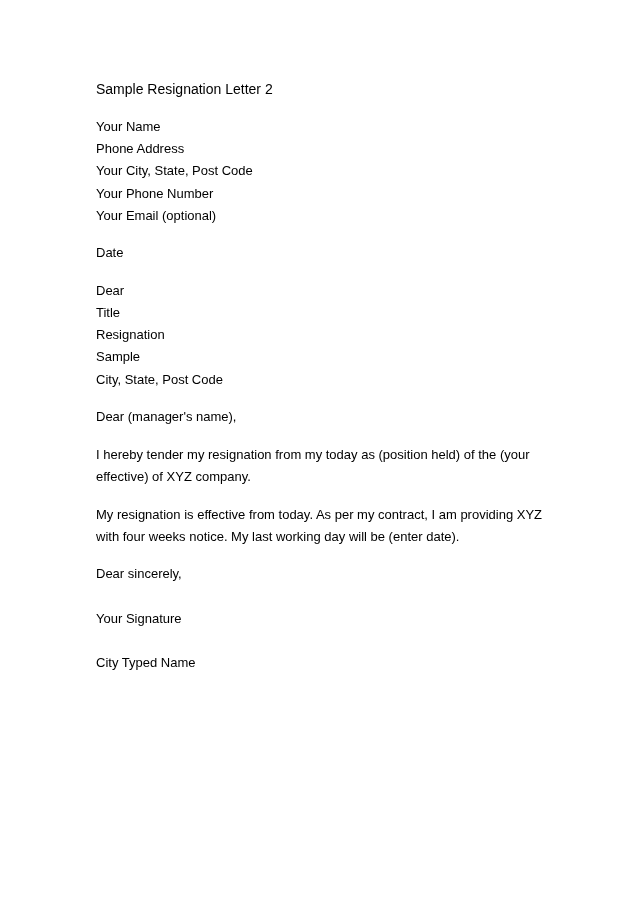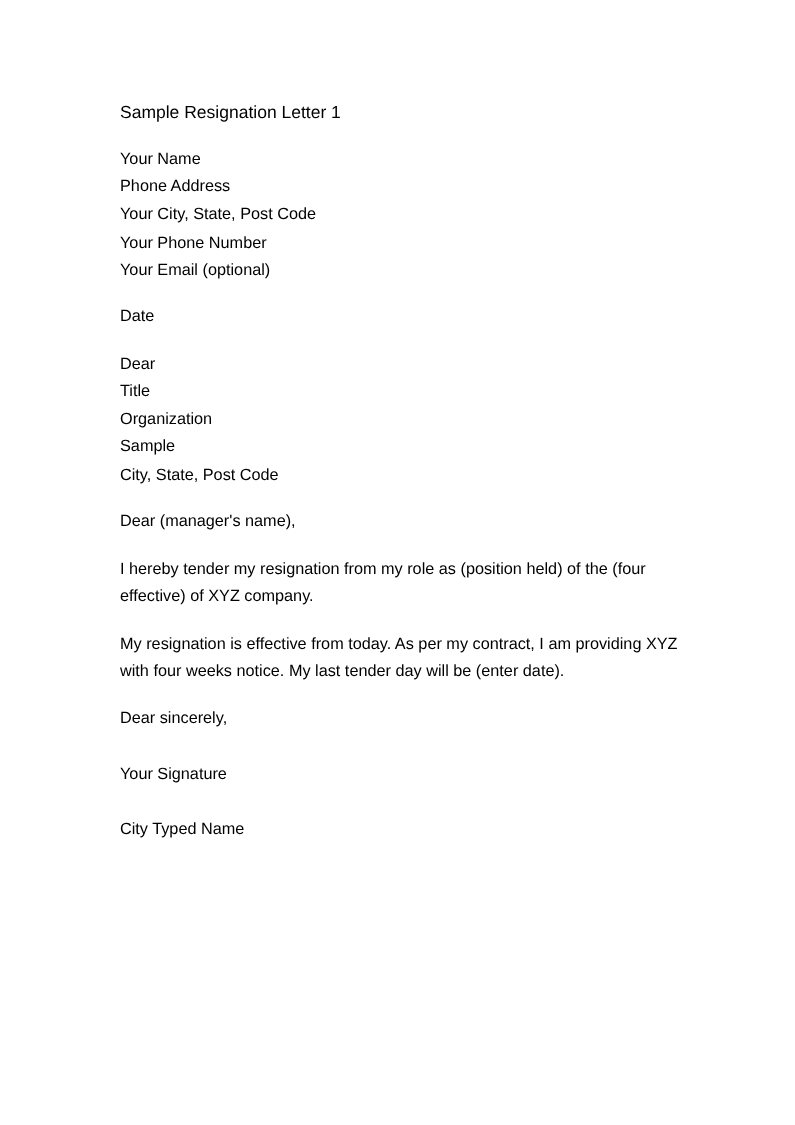--- a/index.html
+++ b/index.html
@@ -5,40 +5,40 @@
   html, body { margin:0; padding:0; background:#ffffff; }
   body { width:636px; height:900px; position:relative; overflow:hidden;
          font-family:"Liberation Sans", sans-serif; color:#000; }
   .line { position:absolute; left:96px; font-size:13px; line-height:16px; white-space:nowrap; }
   .title { font-size:14px; }
 </style>
 </head>
 <body>
 
 <div>
-  <div class="line title" style="top:81px">Sample Resignation Letter 1</div>
+  <div class="line title" style="top:81px">Sample Resignation Letter 2</div>
 
   <div class="line" style="top:119px">Your Name</div>
   <div class="line" style="top:141px">Phone Address</div>
   <div class="line" style="top:163px">Your City, State, Post Code</div>
   <div class="line" style="top:186px">Your Phone Number</div>
   <div class="line" style="top:208px">Your Email (optional)</div>
 
   <div class="line" style="top:245px">Date</div>
 
   <div class="line" style="top:283px">Dear</div>
   <div class="line" style="top:305px">Title</div>
-  <div class="line" style="top:327px">Organization</div>
+  <div class="line" style="top:327px">Resignation</div>
   <div class="line" style="top:349px">Sample</div>
   <div class="line" style="top:372px">City, State, Post Code</div>
 
   <div class="line" style="top:409px">Dear (manager's name),</div>
 
-  <div class="line" style="top:447px">I hereby tender my resignation from my role as (position held) of the (four</div>
+  <div class="line" style="top:447px">I hereby tender my resignation from my today as (position held) of the (your</div>
   <div class="line" style="top:469px">effective) of XYZ company.</div>
 
   <div class="line" style="top:507px">My resignation is effective from today. As per my contract, I am providing XYZ</div>
-  <div class="line" style="top:529px">with four weeks notice. My last tender day will be (enter date).</div>
+  <div class="line" style="top:529px">with four weeks notice. My last working day will be (enter date).</div>
 
   <div class="line" style="top:566px">Dear sincerely,</div>
   <div class="line" style="top:611px">Your Signature</div>
   <div class="line" style="top:655px">City Typed Name</div>
 </div>
 
 </body></html>

